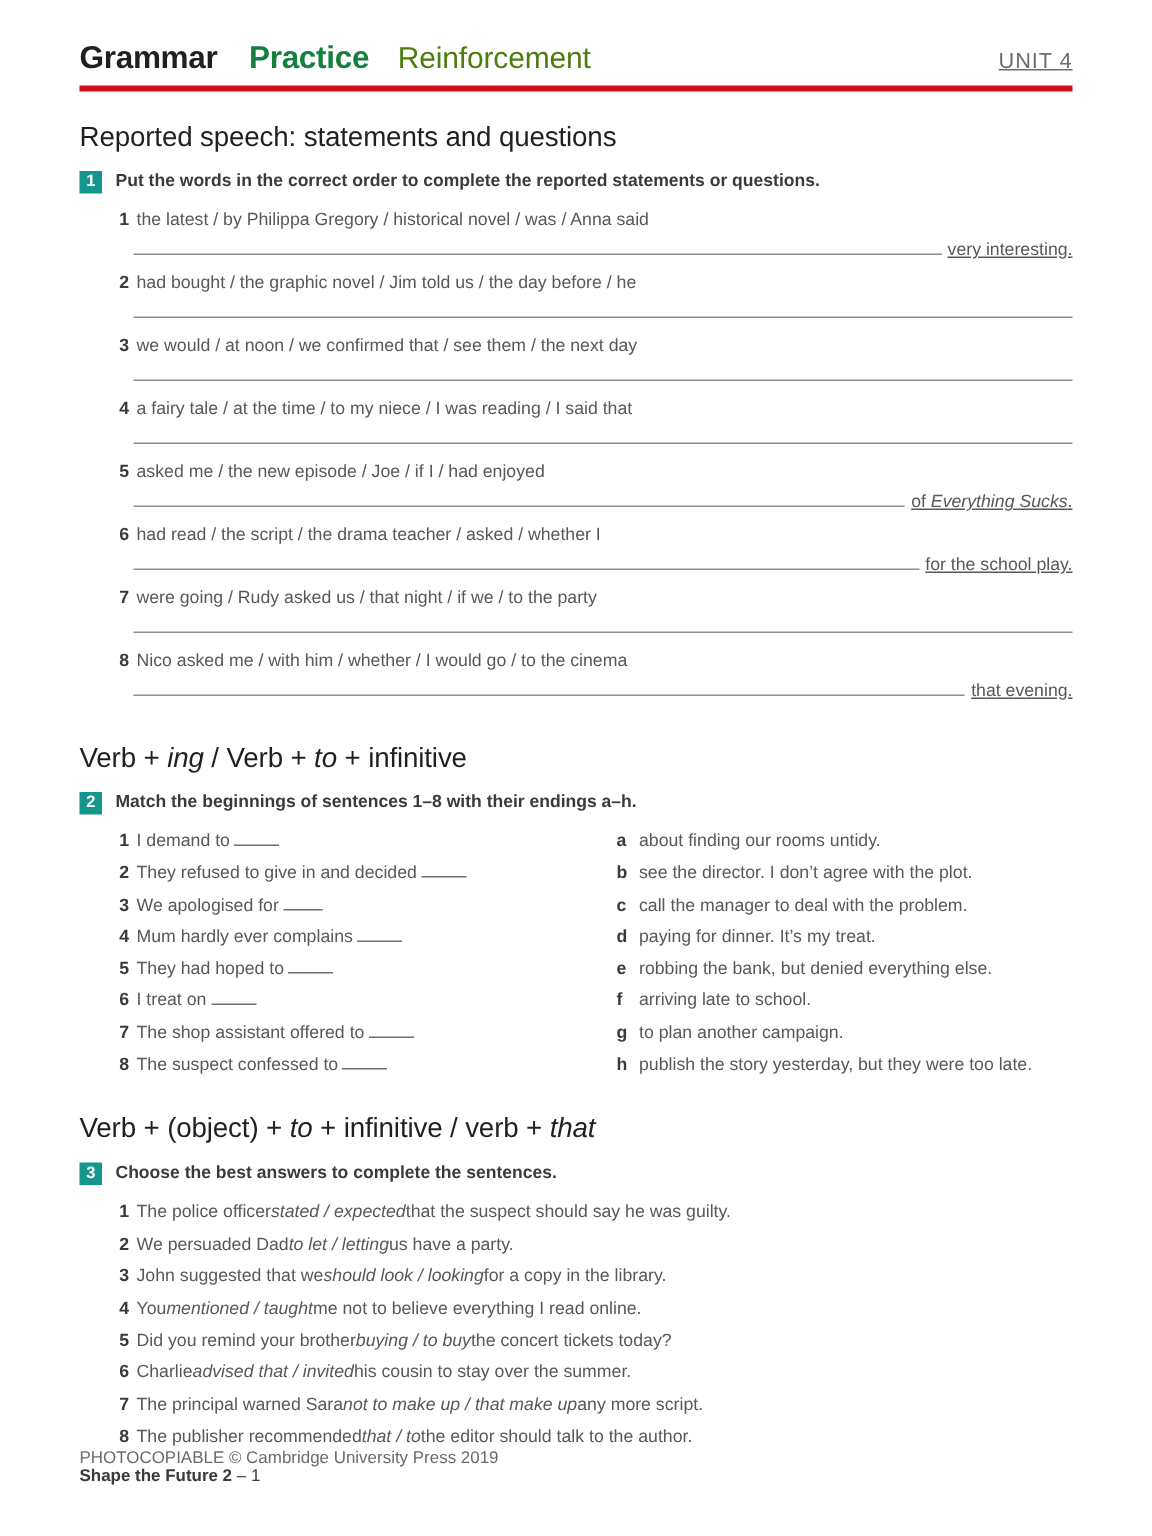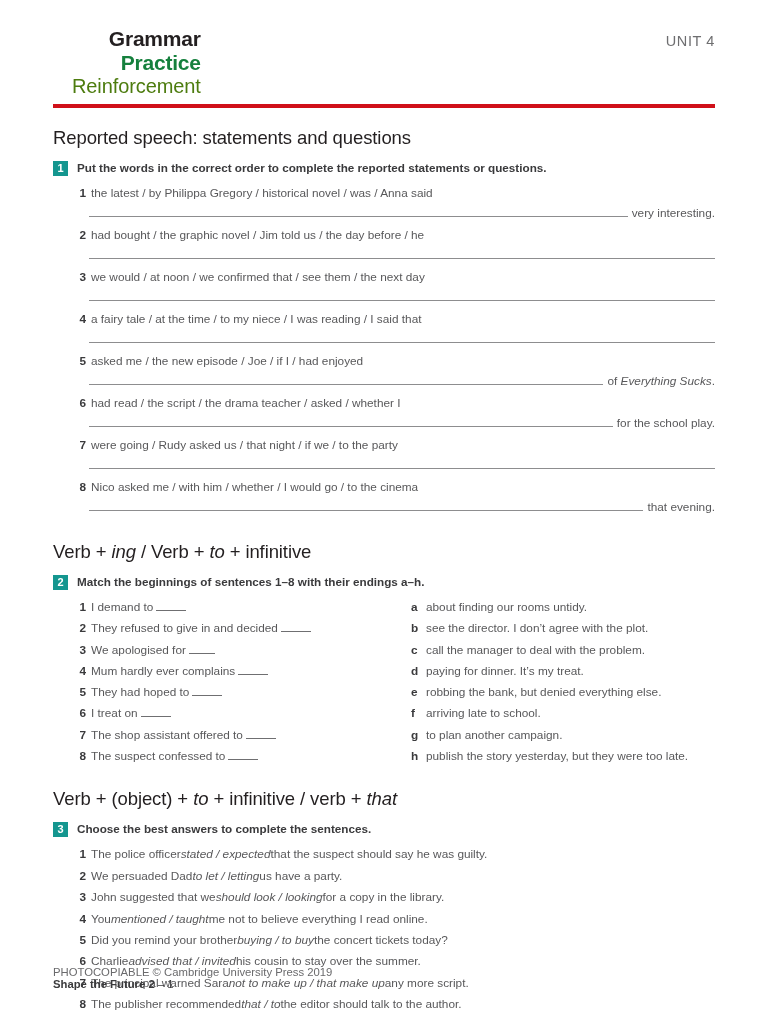--- a/index.html
+++ b/index.html
@@ -27,22 +27,21 @@
 
   
   .header {
     padding-top: 27px;
     display: flex;
     align-items: baseline;
     justify-content: space-between;
   }
   .header-left {
     display: flex;
-    align-items: flex-end;
-    flex-direction: column;
+    align-items: center;
   }
   .brand-grammar {
     font-size: 21px;
     font-weight: bold;
     color: #231f20;
     letter-spacing: -0.2px;
   }
   .brand-practice {
     font-size: 21px;
     font-weight: bold;
@@ -54,20 +53,21 @@
     font-size: 20px;
     font-weight: normal;
     color: #4d7c0f;
     margin-left: 19px;
     letter-spacing: -0.1px;
   }
   .unit-label {
     font-size: 14.5px;
     color: #6e6e70;
     letter-spacing: 0.6px;
+    text-decoration: underline;
   }
   .header-rule {
     margin-top: 6px;
     height: 4px;
     background: #d01019;
     width: 100%;
   }
 
   
   .section-title {
@@ -125,20 +125,21 @@
     text-align: right;
   }
   .answer-row {
     display: flex;
     align-items: baseline;
     padding-left: 36px;
     height: 22px;
     font-size: 11.8px;
     color: #58585a;
     white-space: nowrap;
+    text-decoration: underline;
   }
   .answer-line {
     flex: 1 1 auto;
     border-bottom: 1px solid #8d8d8f;
     height: 13px;
   }
   .answer-tail {
     flex: 0 0 auto;
     margin-left: 4px;
   }

